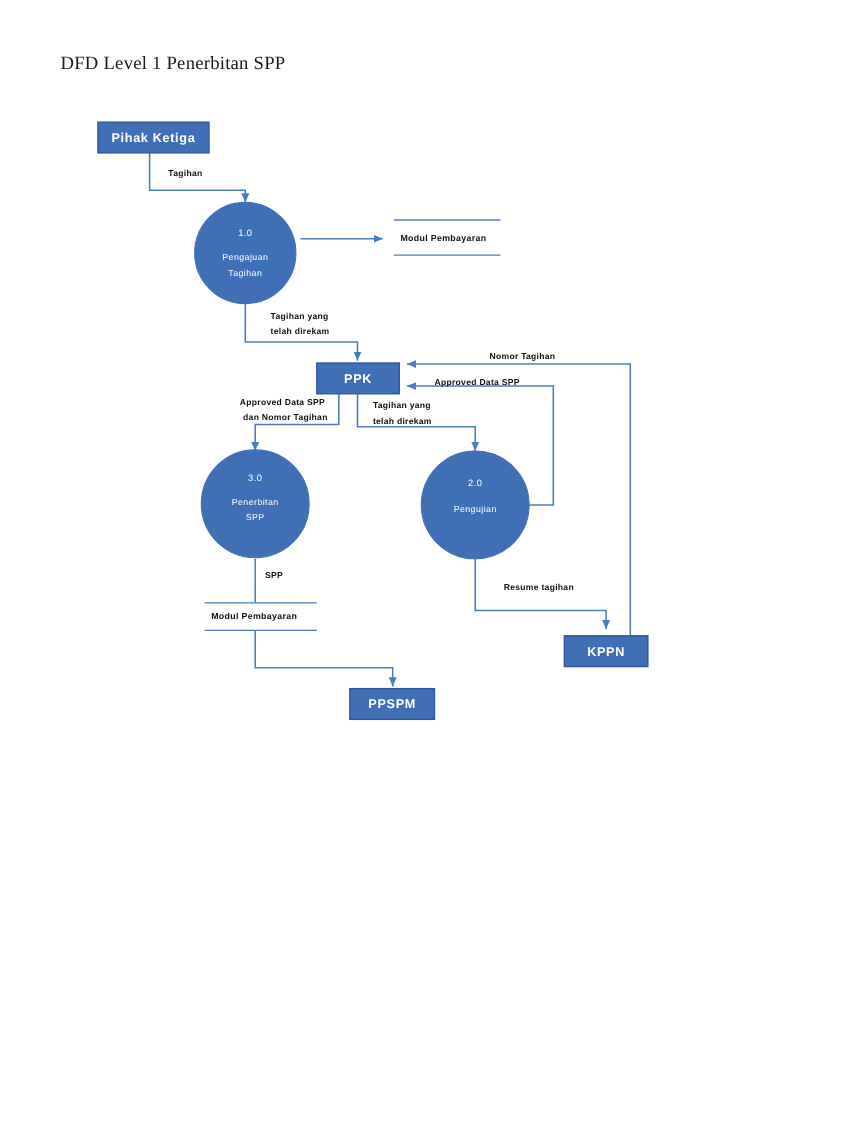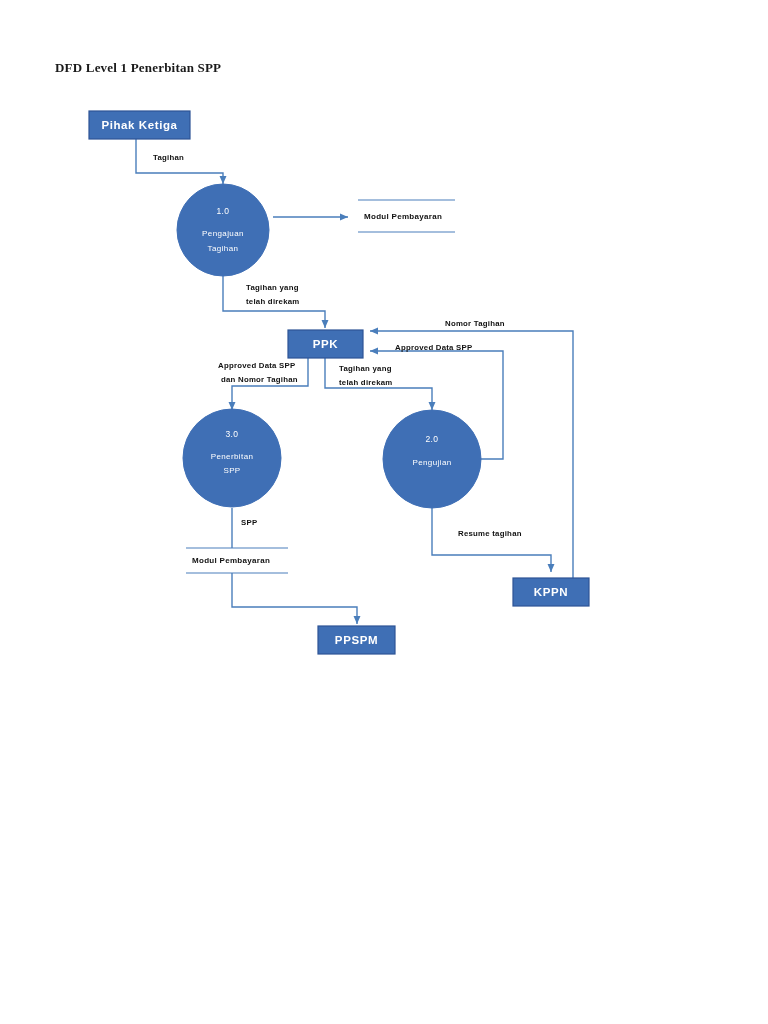--- a/index.html
+++ b/index.html
@@ -15,27 +15,26 @@
     overflow: hidden;
   }
   #page {
     position: absolute;
     inset: 0;
     background: #ffffff;
   }
   #page-title {
     position: absolute;
     left: 55px;
-    top: 60px;
+    top: 48px;
     font-family: "Liberation Serif", serif;
-    font-size: 13px;
+    font-size: 17px;
     color: #1a1a1a;
     letter-spacing: 0.2px;
     white-space: nowrap;
-    font-weight: bold;
   }
   #diagram {
     position: absolute;
     left: 0;
     top: 0;
   }
   .ext-label {
     font-family: "Liberation Sans", sans-serif;
     font-size: 11.5px;
     font-weight: bold;

